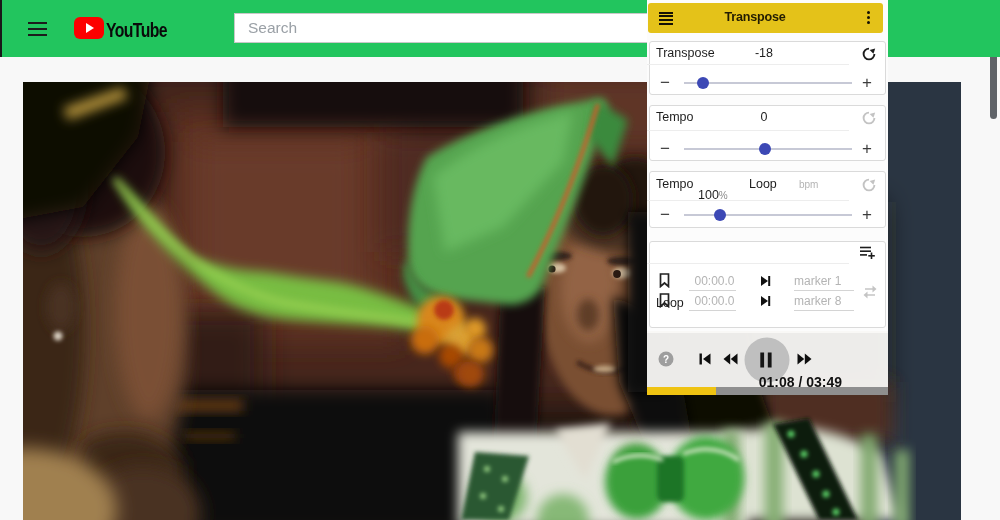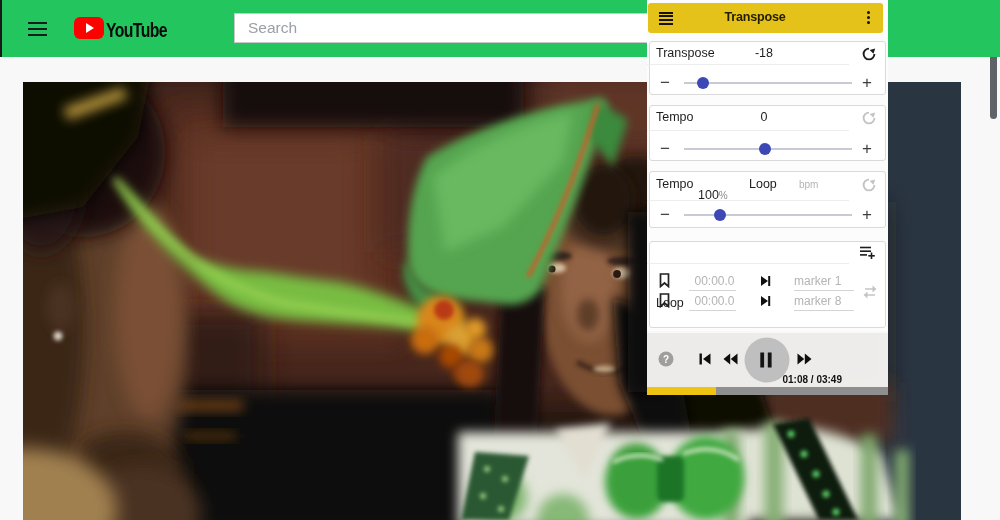--- a/index.html
+++ b/index.html
@@ -34,21 +34,21 @@
   .lbl { position:absolute; color:#1e1e1e; font-size:12.5px; }
   .gray { color:#b4b4b4; }
   .minus,.plus { position:absolute; color:#3c3c3c; font-size:17px; font-weight:normal; }
   .track { position:absolute; height:2px; background:#c7c9d6; }
   .dot { position:absolute; width:12px; height:12px; border-radius:50%; background:#3c48b5; }
   .uline { position:absolute; height:1px; background:#d4d4d4; }
   #ctrl { position:absolute; left:0; top:331px; width:241px; height:56px;
     background:rgba(249,248,245,0.95); }
   #pbar { position:absolute; left:0; top:387px; width:241px; height:7.5px; background:#8f8f8f; }
   #pbarY { position:absolute; left:0; top:0; width:69px; height:7.5px; background:#efc312; }
-  #ptime { position:absolute; right:7px; top:374px; font-size:10px; font-weight:bold; color:#111; }
+  #ptime { position:absolute; right:7px; top:374px; font-size:14px; font-weight:bold; color:#111; }
 </style>
 </head>
 <body>
 
 <div id="video">
 <svg width="938" height="438" viewBox="0 0 938 438">
   <defs>
     <filter id="b2" x="-50%" y="-50%" width="200%" height="200%">
           <feGaussianBlur stdDeviation="2"></feGaussianBlur>
         </filter>

